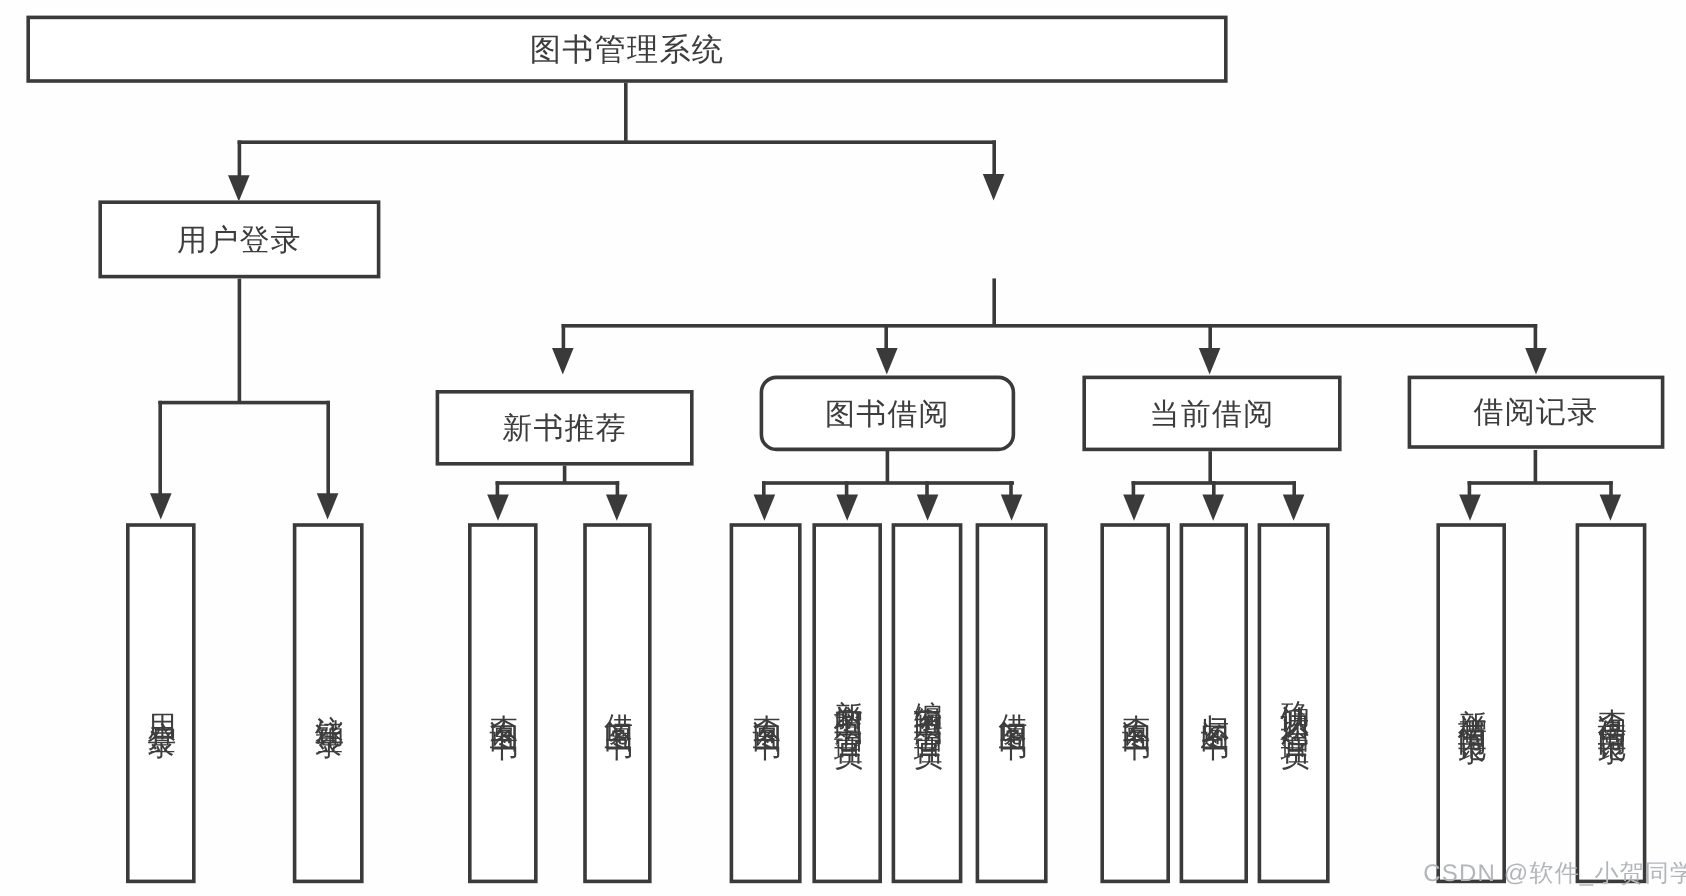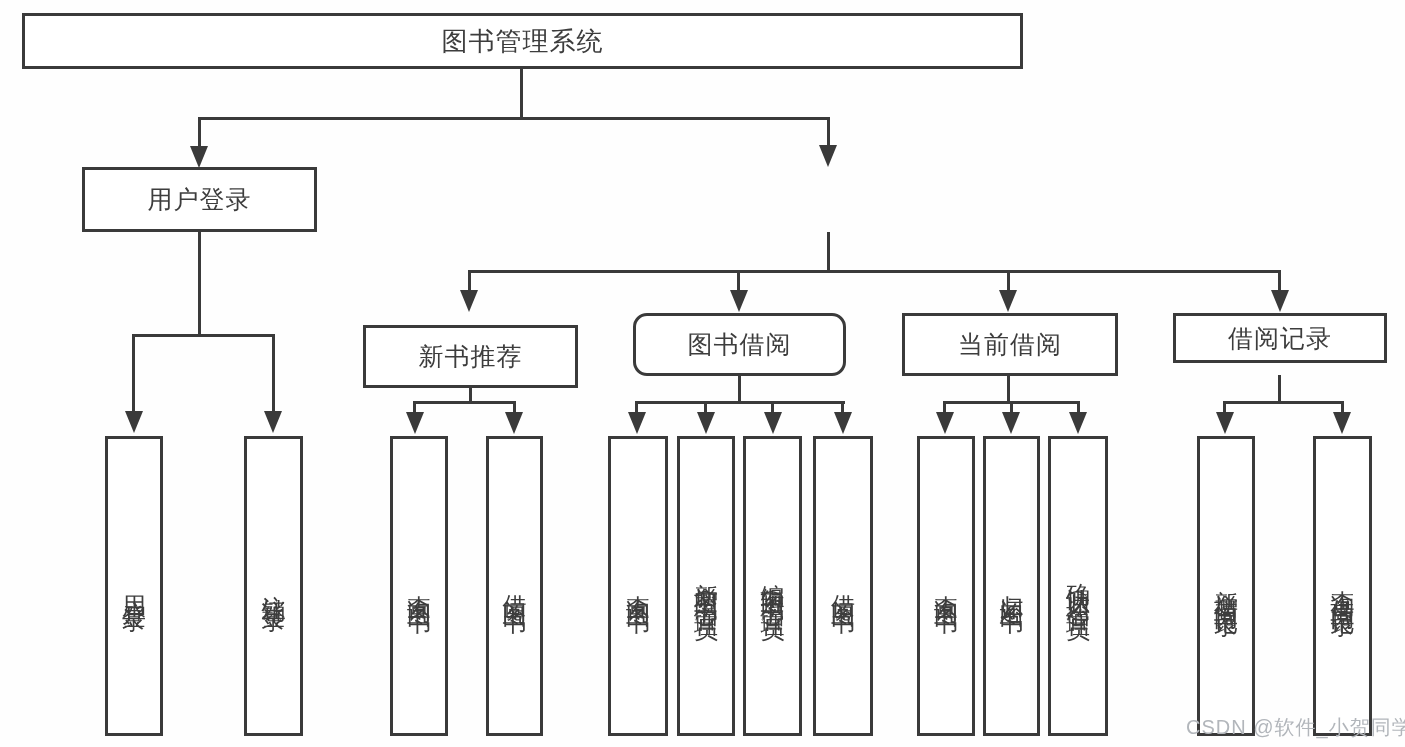--- a/index.html
+++ b/index.html
@@ -104,21 +104,21 @@
 
   <div class="box" style="left:363px;top:325px;width:215px;height:63px;">
     <span>新书推荐</span>
   </div>
   <div class="box" style="left:633px;top:313px;width:213px;height:63px;border-radius:14px;">
     <span>图书借阅</span>
   </div>
   <div class="box" style="left:902px;top:313px;width:216px;height:63px;">
     <span>当前借阅</span>
   </div>
-  <div class="box" style="left:1173px;top:313px;width:214px;height:50px;">
+  <div class="box" style="left:1173px;top:313px;width:214px;height:61px;">
     <span>借阅记录</span>
   </div>
 
   <div class="vline" style="left:469px;top:375px;height:28px;"></div>
   <div class="hline" style="left:413px;top:401px;width:103px;"></div>
   <div class="vline" style="left:413px;top:401px;height:14px;"></div>
   <div class="ahead" style="left:406px;top:412px;"></div>
   <div class="vline" style="left:513px;top:401px;height:14px;"></div>
   <div class="ahead" style="left:505px;top:412px;"></div>
 

